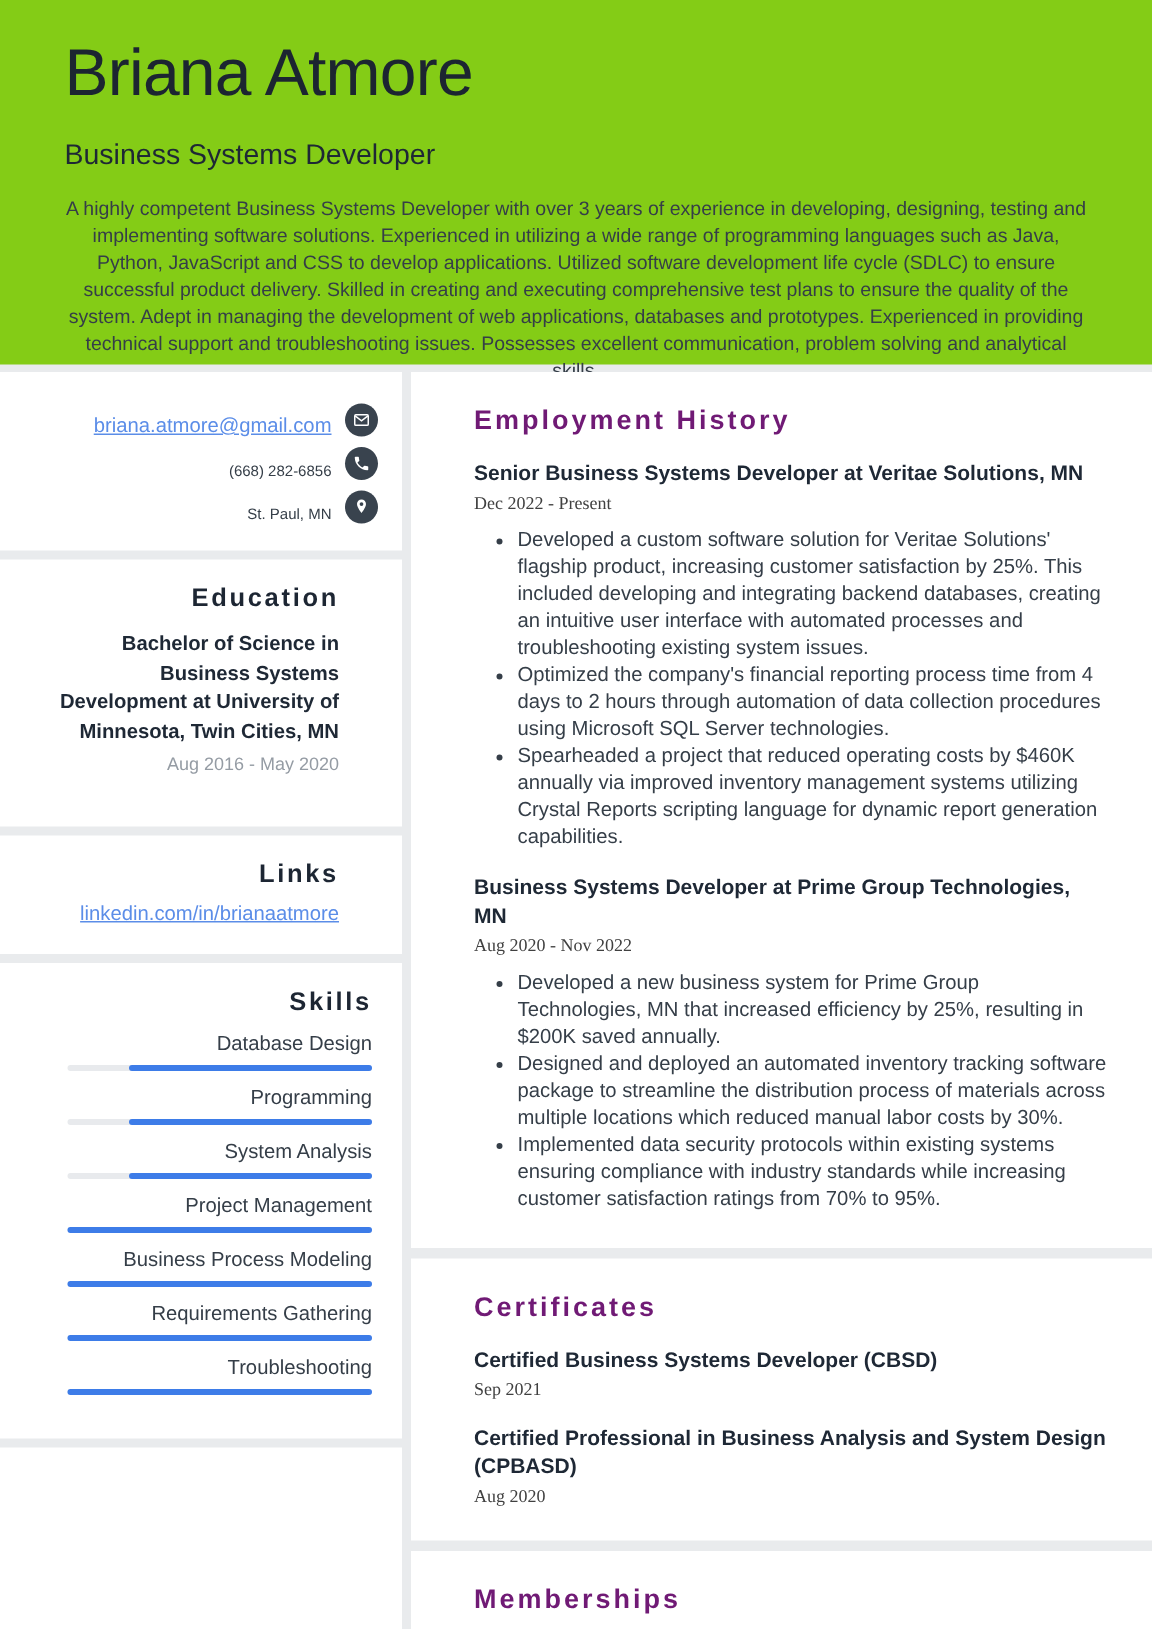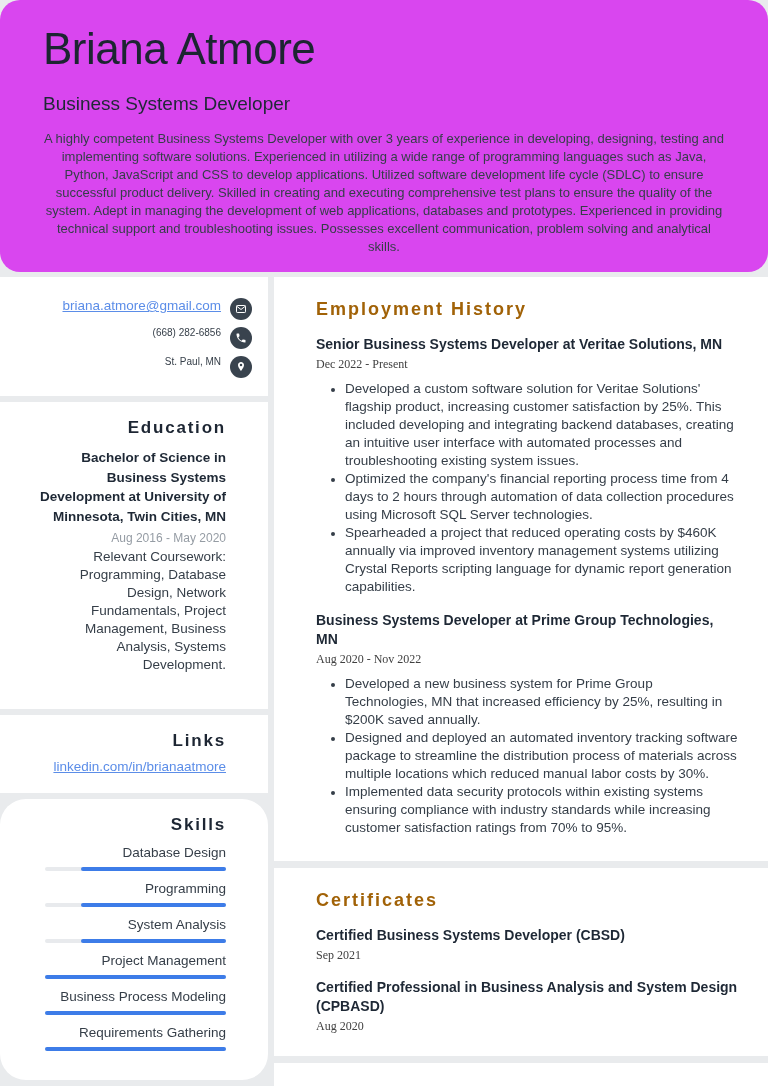--- a/index.html
+++ b/index.html
@@ -8,24 +8,23 @@
     height: 1086px;
     background: #e9ebed;
     font-family: "Liberation Sans", sans-serif;
     color: #39424c;
     overflow: hidden;
   }
   .card { background: #ffffff; }
 
   
   .header {
-    background: #d946ef;
-    height: 272px;
+    background: #84cc16;
+    height: 243px;
     padding: 26px 43px 0 43px;
-    border-radius: 20px;
   }
   .name {
     font-size: 44px;
     font-weight: 400;
     letter-spacing: -0.5px;
     color: #1c2531;
     line-height: 1.05;
   }
   .role-title {
     margin-top: 21px;
@@ -68,21 +67,21 @@
     font-size: 17px;
     font-weight: 700;
     letter-spacing: 1.8px;
     color: #1d2633;
   }
 
   .contact-card { padding: 21px 16px 18px 30px; }
   .contact-row {
     display: flex;
     justify-content: flex-end;
-    align-items: flex-start;
+    align-items: flex-end;
     gap: 9px;
     margin-bottom: 7px;
     height: 22px;
   }
   .contact-row:last-child { margin-bottom: 0; }
   .contact-text { font-size: 10px; color: #353e48; }
   a.link {
     color: #5b8de8;
     text-decoration: underline;
     font-size: 13.5px;
@@ -114,21 +113,21 @@
   .edu-desc {
     margin-top: 3px;
     font-size: 13.5px;
     line-height: 18px;
     color: #353e48;
   }
 
   .links-card { padding: 16px 42px 18px 36px; }
   .links-card a.link { display: inline-block; margin-top: 8px; }
 
-  .skills-card { padding: 16px 42px 20px 45px; flex: 0 0 auto; border-radius: 26px; }
+  .skills-card { padding: 16px 20px 20px 45px; flex: 0 0 auto; }
   .skills-card .side-heading { margin-bottom: 9px; }
   .skill { margin-bottom: 9px; }
   .skill-label {
     font-size: 13.5px;
     color: #353e48;
     line-height: 17px;
     margin-bottom: 6px;
   }
   .skill-bar {
     height: 4px;
@@ -144,21 +143,21 @@
     border-radius: 2px;
   }
   .side-filler { flex: 1; min-height: 8px; }
 
   
   .main-card { padding: 22px 30px 22px 42px; }
   .main-heading {
     font-size: 18px;
     font-weight: 700;
     letter-spacing: 2px;
-    color: #a16207;
+    color: #701a75;
   }
   .job { margin-top: 15px; }
   .job-title, .item-title {
     font-size: 14px;
     font-weight: 700;
     color: #1e2835;
     line-height: 19px;
   }
   .item-dates {
     font-size: 12px;
@@ -217,21 +216,20 @@
             <path d="M12 2C8.69 2 6 4.69 6 8c0 4.5 6 12 6 12s6-7.5 6-12c0-3.31-2.69-6-6-6zm0 8.5A2.5 2.5 0 1 1 12 5.5a2.5 2.5 0 0 1 0 5z"></path>
           </svg>
         </span>
       </div>
     </section>
 
     <section class="card side-card education-card">
       <h2 class="side-heading">Education</h2>
       <div class="edu-degree">Bachelor of Science in Business Systems Development at University of Minnesota, Twin Cities, MN</div>
       <div class="edu-dates">Aug 2016 - May 2020</div>
-      <div class="edu-desc">Relevant Coursework: Programming, Database Design, Network Fundamentals, Project Management, Business Analysis, Systems Development.</div>
     </section>
 
     <section class="card side-card links-card">
       <h2 class="side-heading">Links</h2>
       <a class="link" href="#">linkedin.com/in/brianaatmore</a>
     </section>
 
     <section class="card side-card skills-card">
       <h2 class="side-heading">Skills</h2>
 
@@ -260,20 +258,26 @@
           </div>
       </div>
       <div class="skill">
         <div class="skill-label">Business Process Modeling</div>
         <div class="skill-bar">
             <div class="skill-fill" style="width: 100%;"></div>
           </div>
       </div>
       <div class="skill">
         <div class="skill-label">Requirements Gathering</div>
+        <div class="skill-bar">
+            <div class="skill-fill" style="width: 100%;"></div>
+          </div>
+      </div>
+      <div class="skill">
+        <div class="skill-label">Troubleshooting</div>
         <div class="skill-bar">
             <div class="skill-fill" style="width: 100%;"></div>
           </div>
       </div>
     </section>
 
     <section class="card side-filler"></section>
   </aside>
 
   <main class="main-col">

